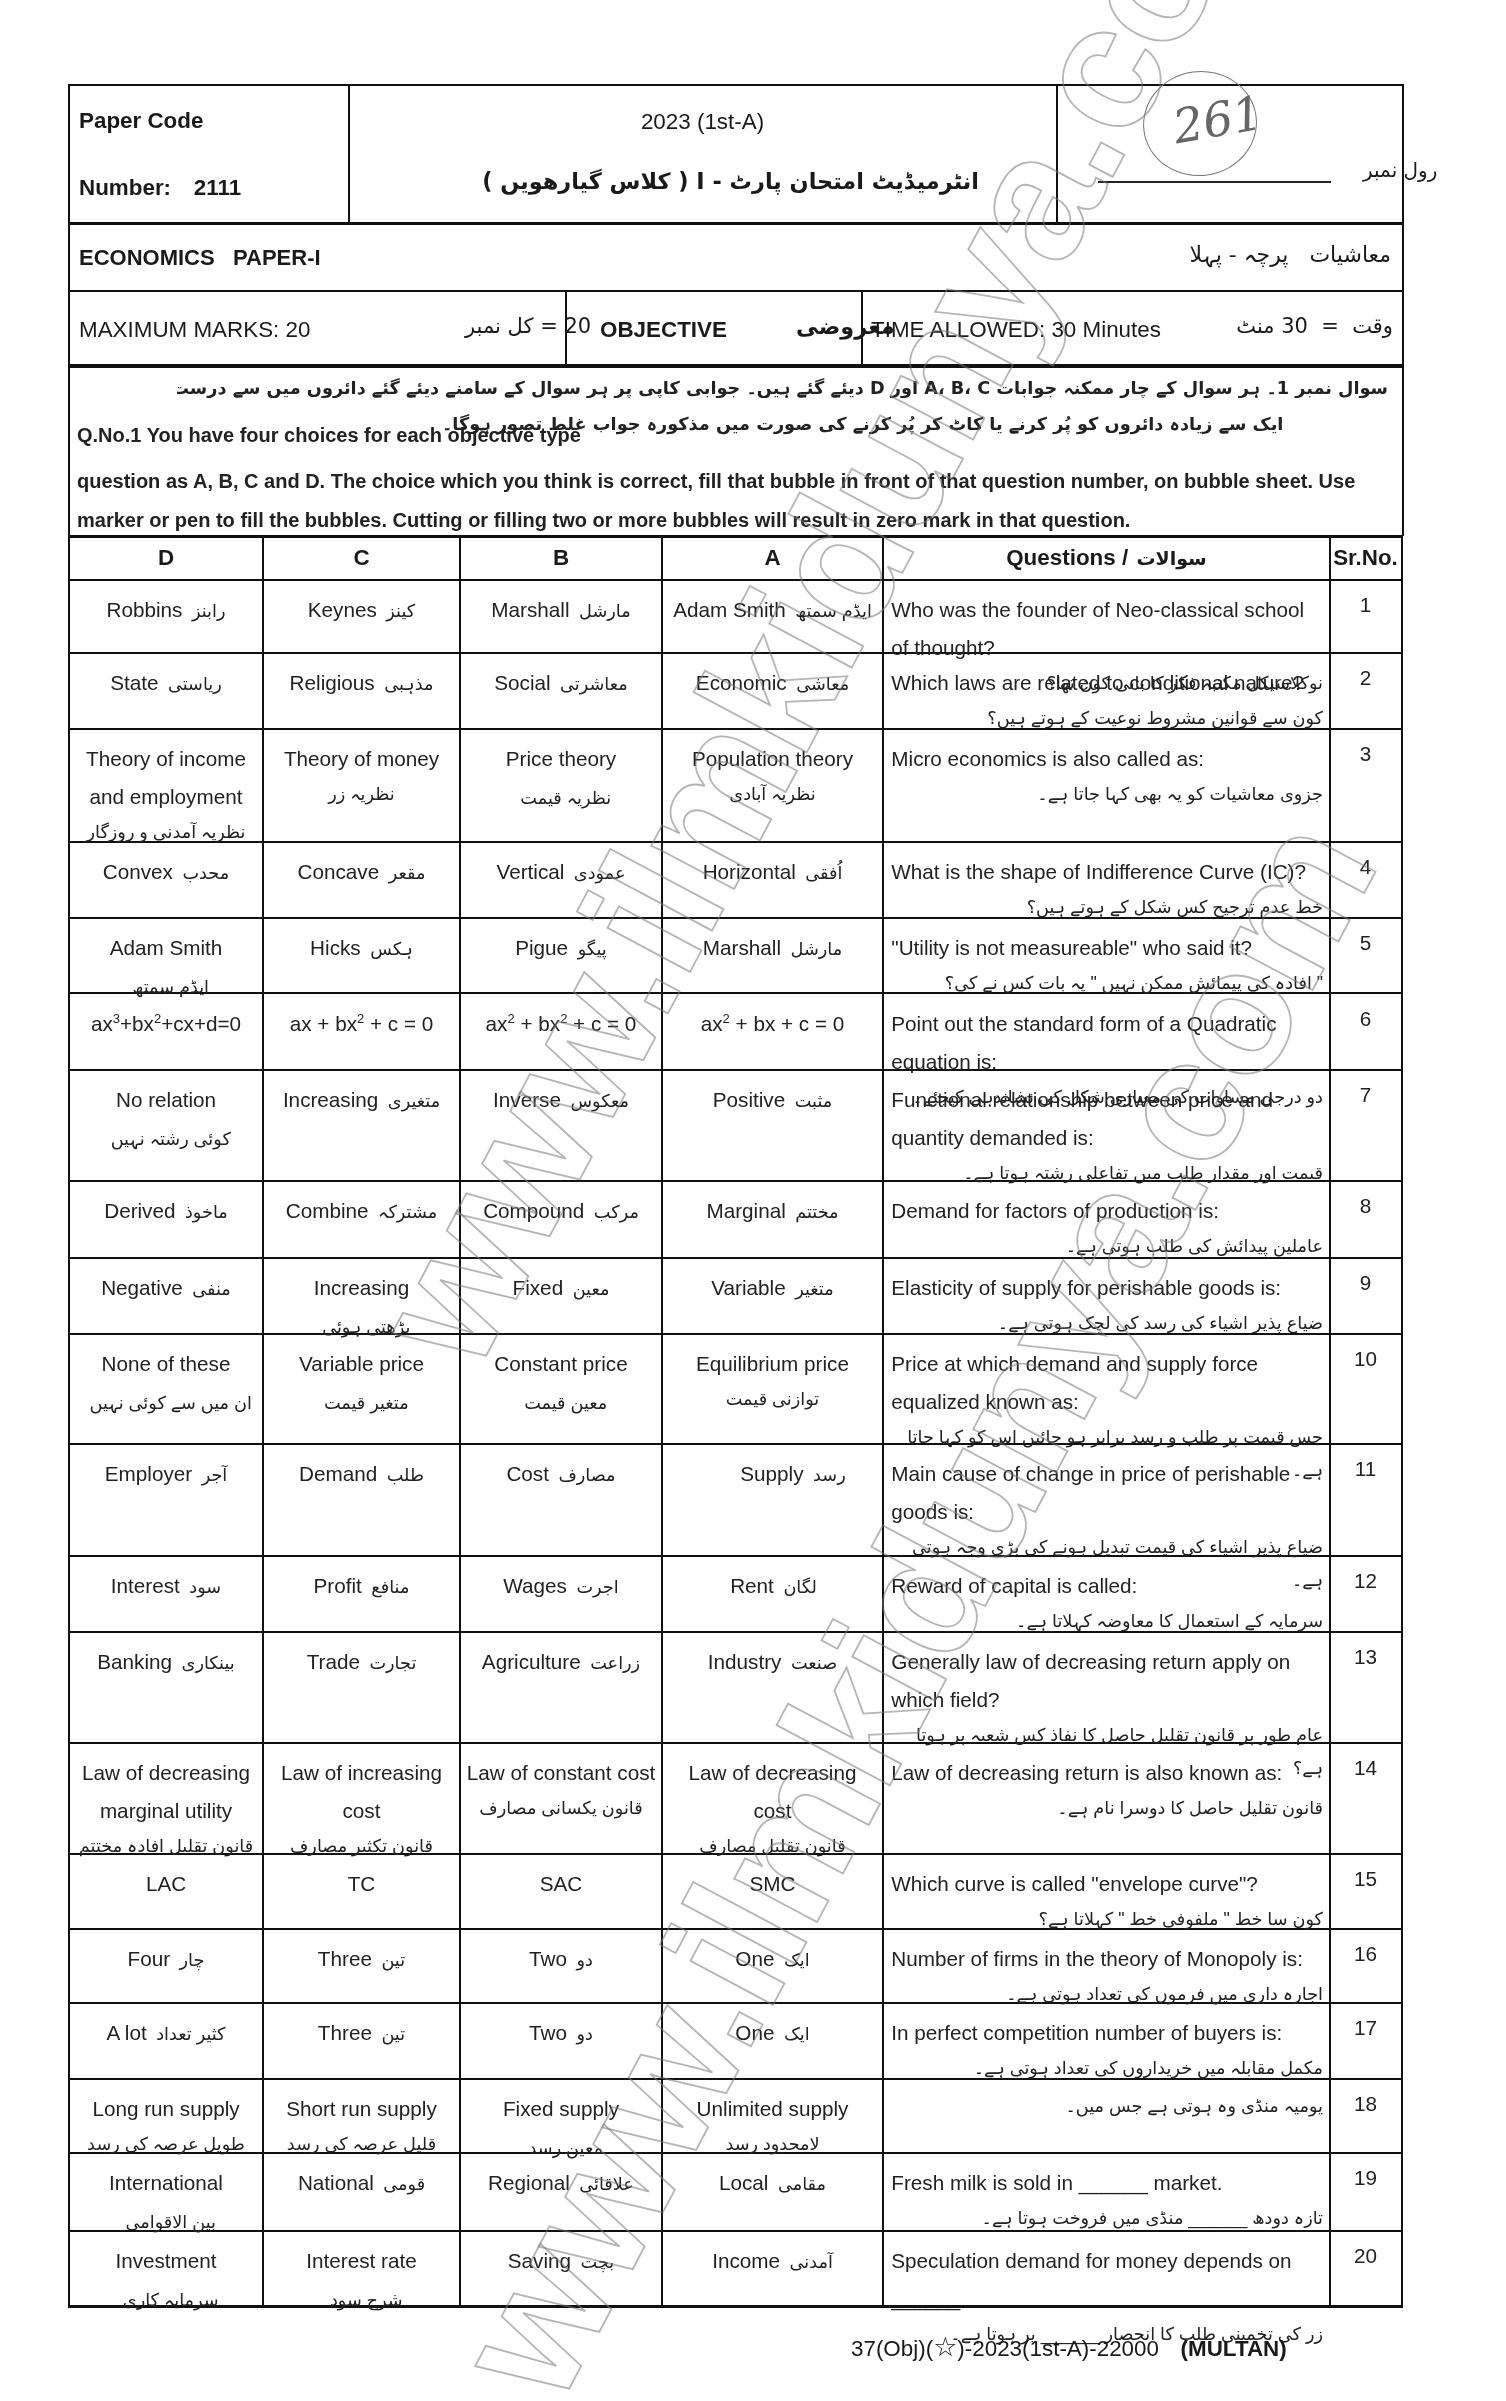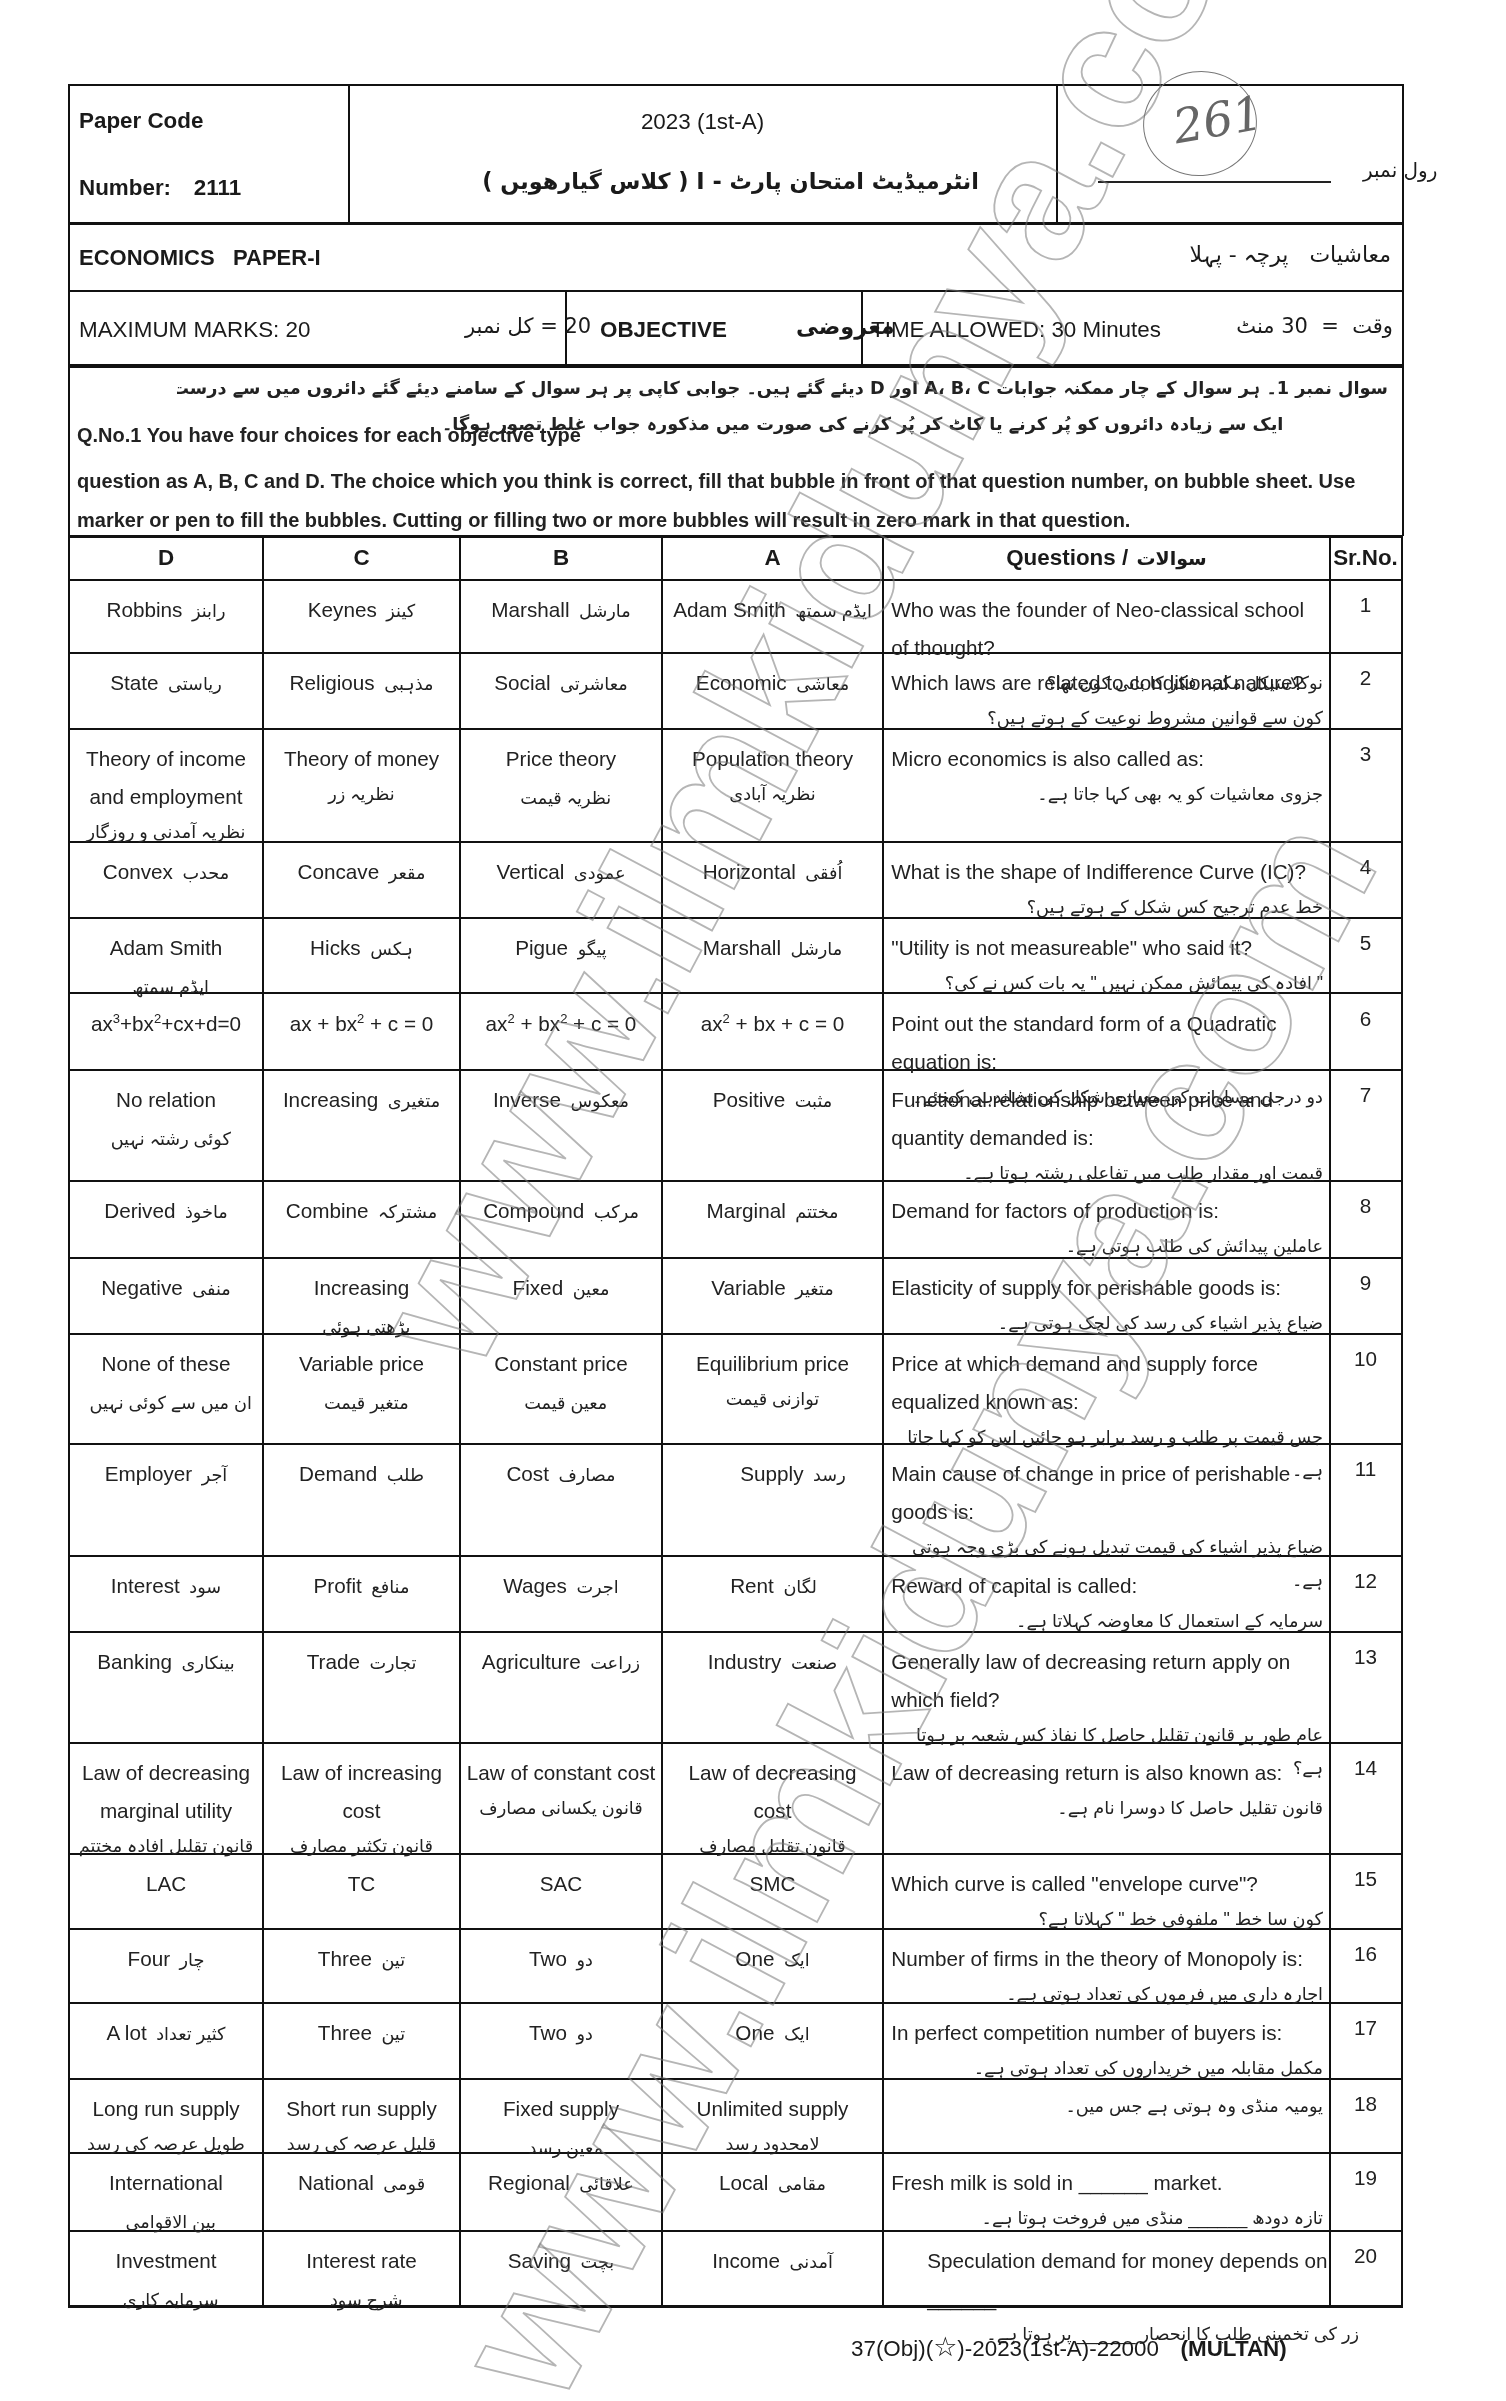--- a/index.html
+++ b/index.html
@@ -325,21 +325,21 @@
         <span class="en">Fresh milk is sold in ______ market.</span>
         <span class="ur">تازہ دودھ ______ منڈی میں فروخت ہوتا ہے۔</span>
       </div>
       <div class="sr" style="left: 1329px; width: 73px; top: 2153px; height: 77px;">19</div>
     </div>
     <div>
       <div class="cell" style="left: 69px; width: 194px; top: 2231px; height: 75px;"><span>Investment</span><span class="ur">سرمایہ کاری</span></div>
       <div class="cell" style="left: 263px; width: 197px; top: 2231px; height: 75px;"><span>Interest rate</span><span class="ur">شرح سود</span></div>
       <div class="cell" style="left: 460px; width: 202px; top: 2231px; height: 75px;"><span>Saving</span><span class="ur">بچت</span></div>
       <div class="cell" style="left: 662px; width: 221px; top: 2231px; height: 75px;"><span>Income</span><span class="ur">آمدنی</span></div>
-      <div class="qcell" style="left: 883px; width: 447px; top: 2231px; height: 75px; margin-left: 36px;">
+      <div class="qcell" style="left: 883px; width: 447px; top: 2231px; height: 75px;">
         <span class="en">Speculation demand for money depends on ______</span>
         <span class="ur">زر کی تخمینی طلب کا انحصار ______ پر ہوتا ہے۔</span>
       </div>
       <div class="sr" style="left: 1329px; width: 73px; top: 2231px; height: 75px;">20</div>
     </div>
   </div>
 
 <div class="t" style="left:851px; top:2331px; font-size:22.4px;">
   <span>37(Obj)(</span><span style="font-size:27px;">☆</span><span>)-2023(1st-A)-22000</span>
   <span style="margin-left:15.4px; font-weight:bold;">(MULTAN)</span>

